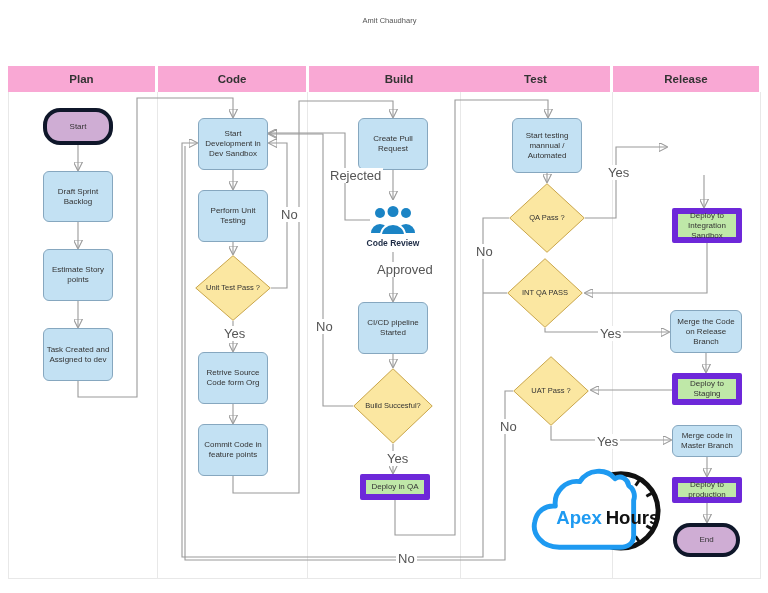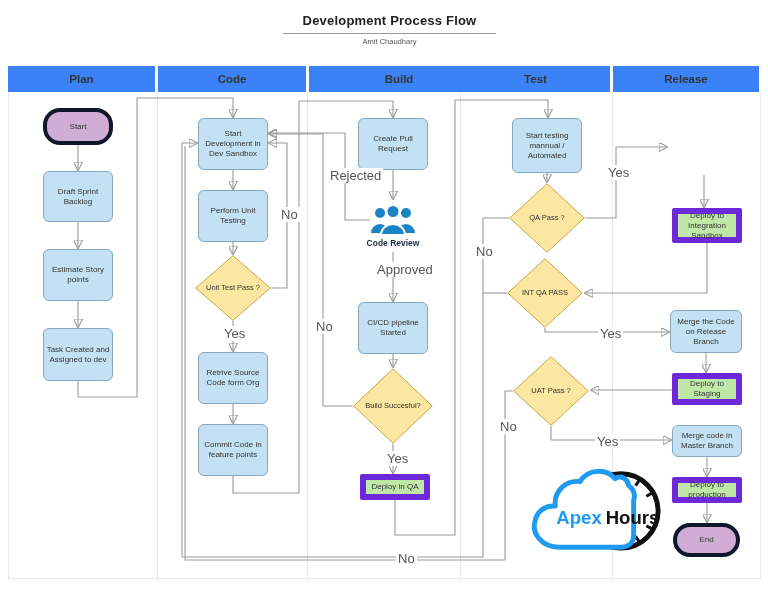--- a/index.html
+++ b/index.html
@@ -4,21 +4,21 @@
 <style>
   html,body{margin:0;padding:0;background:#fff;}
   #canvas{position:relative;width:768px;height:593px;background:#fff;overflow:hidden;
           font-family:"Liberation Sans",sans-serif;}
 
   .title-block{position:absolute;left:283px;top:13px;width:213px;text-align:center;}
   .title-block h1{margin:0;font-size:13px;font-weight:bold;color:#222;
                   padding-bottom:5px;border-bottom:1px solid #9a9a9a;letter-spacing:.2px;}
   .title-block .subtitle{margin-top:3px;font-size:7.5px;color:#555;}
 
-  .lane{position:absolute;top:66px;height:26px;background:#3b82f6;color:#333;
+  .lane{position:absolute;top:66px;height:26px;background:#f9a8d4;color:#333;
         font-weight:bold;font-size:11.5px;display:flex;align-items:center;justify-content:center;}
 
   .frame{position:absolute;left:8px;top:92px;width:751px;height:486px;
          border-left:1px solid #e8e8e8;border-right:1px solid #e8e8e8;border-bottom:1px solid #e8e8e8;}
   .vline{position:absolute;top:92px;height:486px;width:1px;background:#e8e8e8;}
 
   svg.wires{position:absolute;left:0;top:0;pointer-events:none;z-index:2;}
   svg.wires path{fill:none;stroke:#9a9a9a;stroke-width:1.1;}
 
   .node{position:absolute;box-sizing:border-box;display:flex;align-items:center;justify-content:center;
@@ -36,21 +36,20 @@
   .cr-label{position:absolute;z-index:4;font-size:8.5px;font-weight:bold;color:#1d2b45;
             text-align:center;}
   .logo{position:absolute;z-index:4;}
 </style>
 </head>
 <body>
 
 <div id="canvas">
 
   <div class="title-block">
-    <h1>Development Process Flow</h1>
     <div class="subtitle">Amit Chaudhary</div>
   </div>
 
   <div class="lane" style="left:8px;width:147px;">Plan</div>
   <div class="lane" style="left:158px;width:148px;">Code</div>
   <div class="lane" style="left:309px;width:180px;text-align:right;">Build</div>
   <div class="lane" style="left:461px;width:149px;">Test</div>
   <div class="lane" style="left:613px;width:146px;">Release</div>
 
   <div class="frame"></div>

